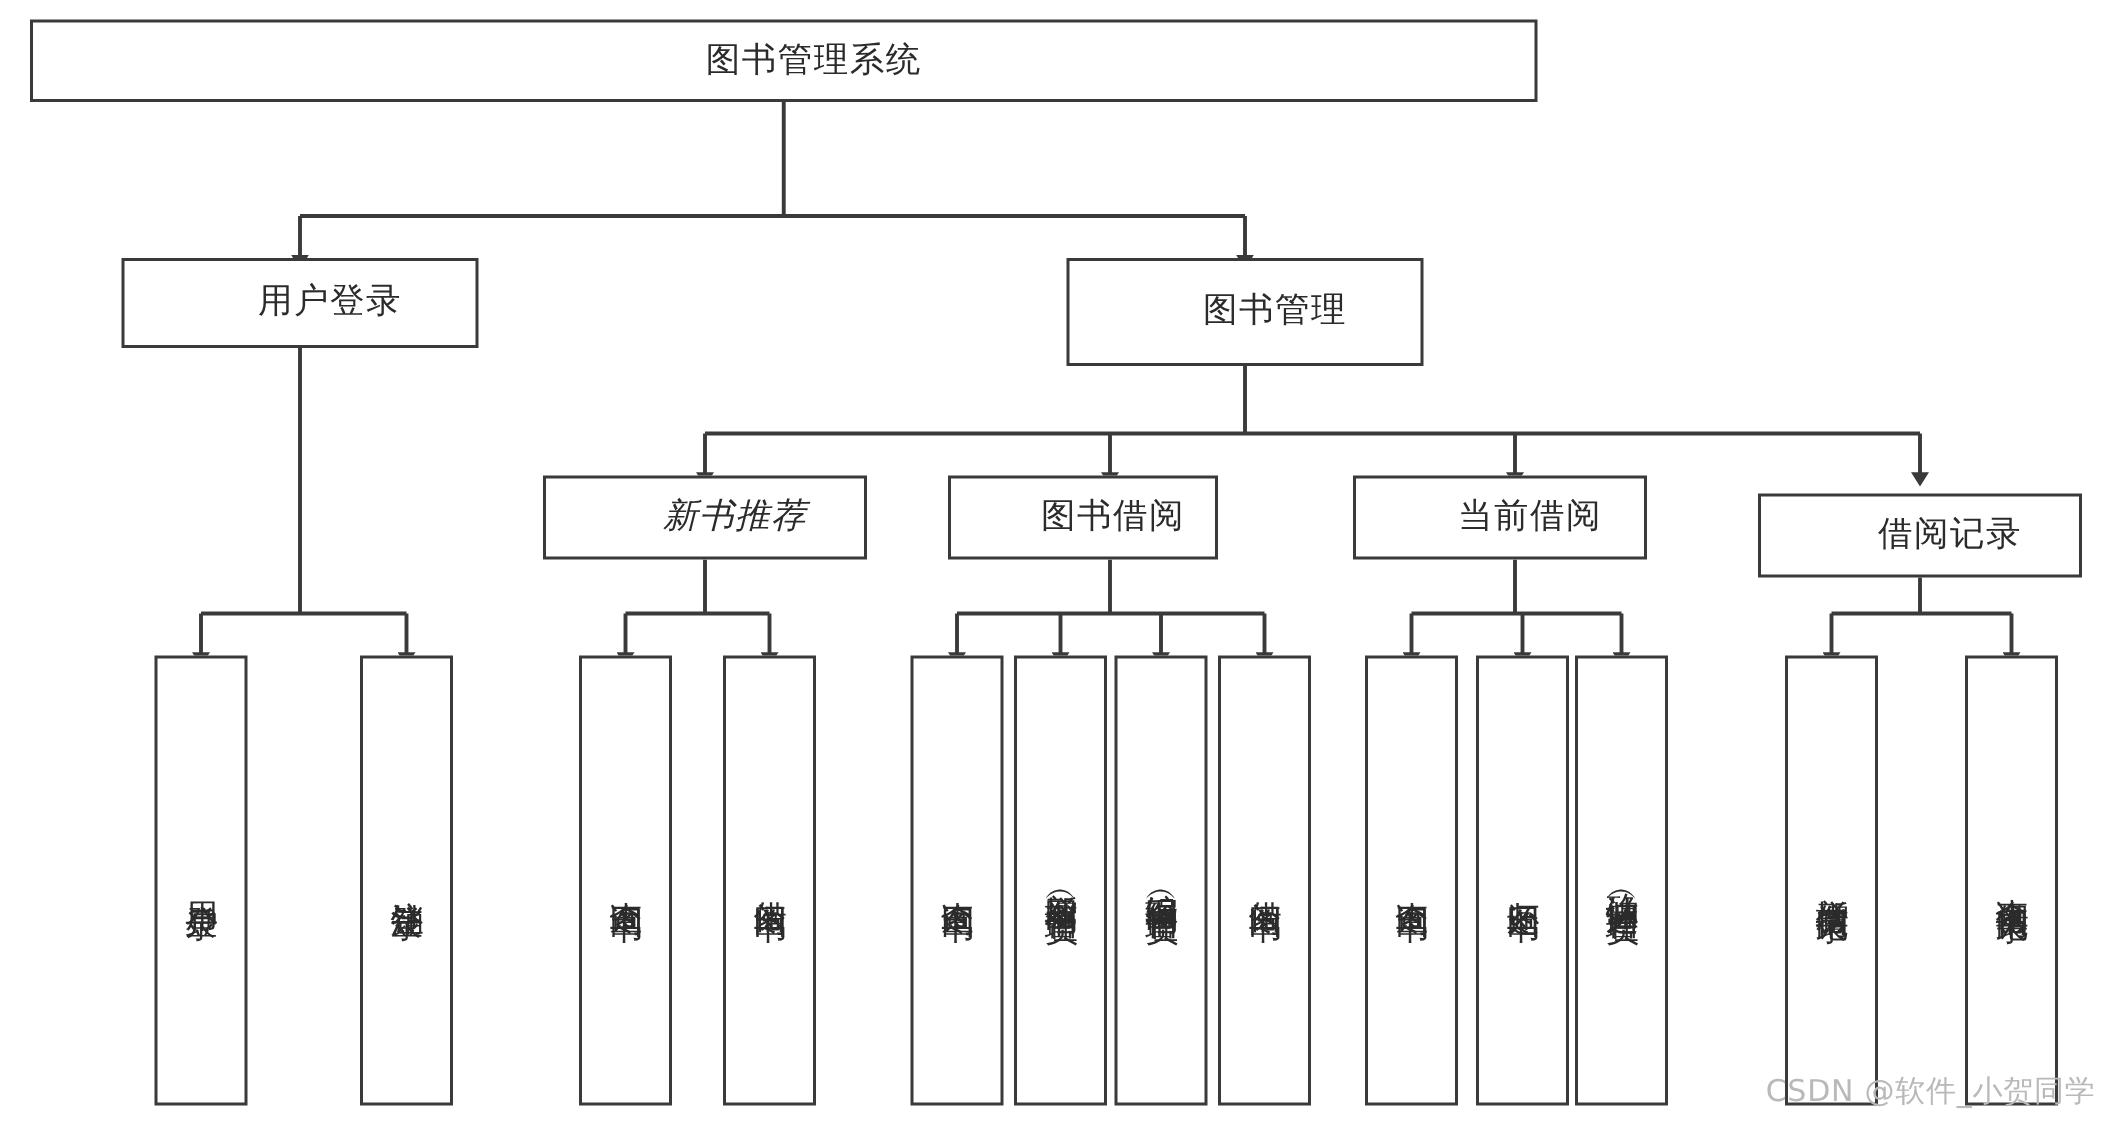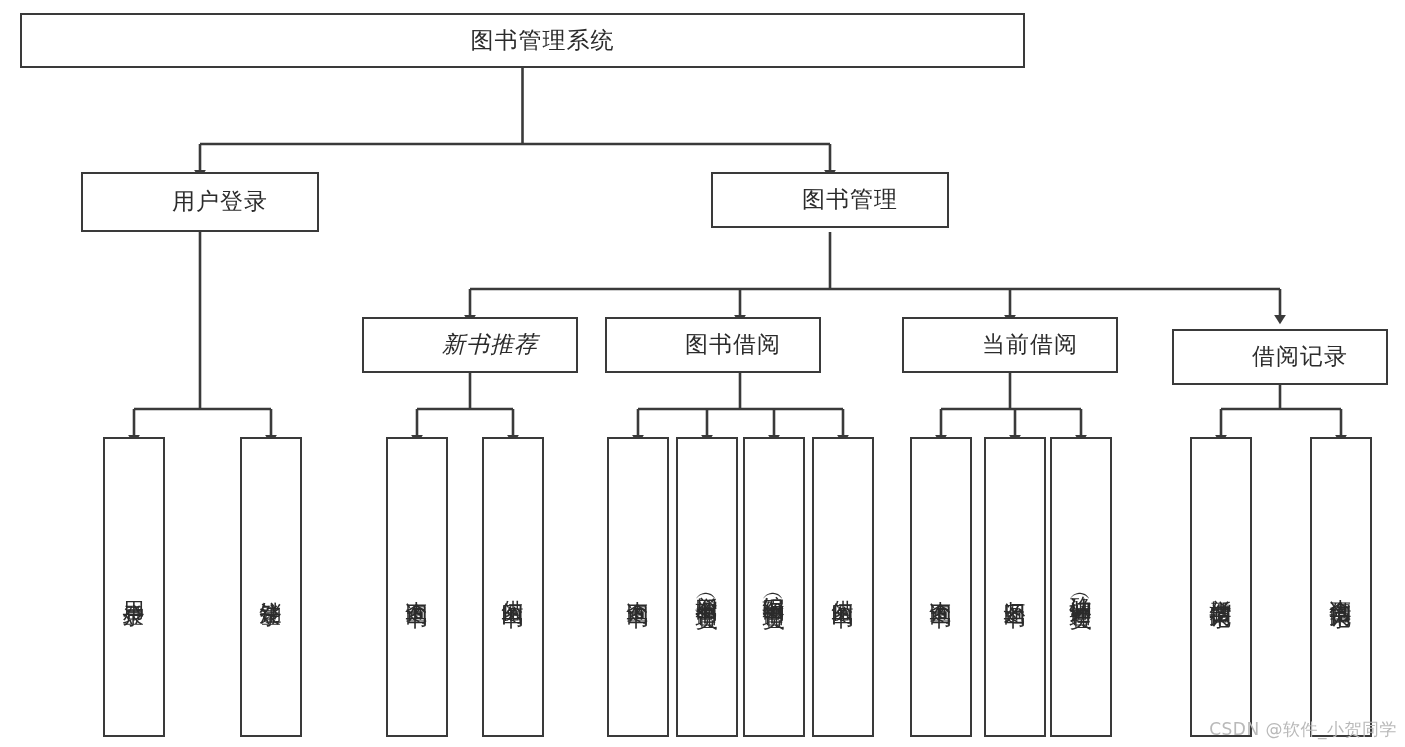--- a/index.html
+++ b/index.html
@@ -55,21 +55,21 @@
   .node.vert .vlabel {
     writing-mode: vertical-rl;
     text-orientation: upright;
     display: block;
     text-align: center;
   }
   #watermark {
     position: absolute;
     right: 8px;
     bottom: 6px;
-    font-size: 17px;
+    font-size: 20px;
     color: #b9b9b9;
     letter-spacing: 0.5px;
     white-space: nowrap;
     z-index: 3;
     font-family: "DejaVu Sans", "Liberation Sans", sans-serif;
   }
 </style>
 </head>
 <body>
 
@@ -118,31 +118,31 @@
       </g>
   </svg>
 
   <div class="node horiz" id="n-root" style="left: 20px; top: 13px; width: 1005px; height: 55px;">
     <span>图书管理系统</span>
   </div>
 
   <div class="node horiz" id="n-user-login" style="left: 81px; top: 172px; width: 238px; height: 60px;">
     <span>用户登录</span>
   </div>
-  <div class="node horiz" id="n-book-manage" style="left: 711px; top: 172px; width: 238px; height: 56px;">
+  <div class="node horiz" id="n-book-manage" style="left: 711px; top: 172px; width: 238px; height: 72px;">
     <span>图书管理</span>
   </div>
 
   <div class="node horiz" id="n-new-book-recommend" style="left: 362px; top: 317px; width: 216px; height: 56px; font-style: italic;">
     <span>新书推荐</span>
   </div>
-  <div class="node horiz" id="n-book-borrow" style="left: 605px; top: 317px; width: 216px; height: 56px;">
+  <div class="node horiz" id="n-book-borrow" style="left: 632px; top: 317px; width: 180px; height: 56px;">
     <span>图书借阅</span>
   </div>
-  <div class="node horiz" id="n-current-borrow" style="left: 902px; top: 317px; width: 216px; height: 56px;">
+  <div class="node horiz" id="n-current-borrow" style="left: 902px; top: 317px; width: 196px; height: 56px;">
     <span>当前借阅</span>
   </div>
   <div class="node horiz" id="n-borrow-record" style="left: 1172px; top: 317px; width: 216px; height: 56px; margin-top: 12px;">
     <span>借阅记录</span>
   </div>
 
   <div class="node vert" id="n-leaf-user-login" style="left: 103px; top: 437px; width: 62px; height: 300px;">
     <span class="vlabel">用户登录</span>
   </div>
   <div class="node vert" id="n-leaf-user-logout" style="left: 240px; top: 437px; width: 62px; height: 300px;">

